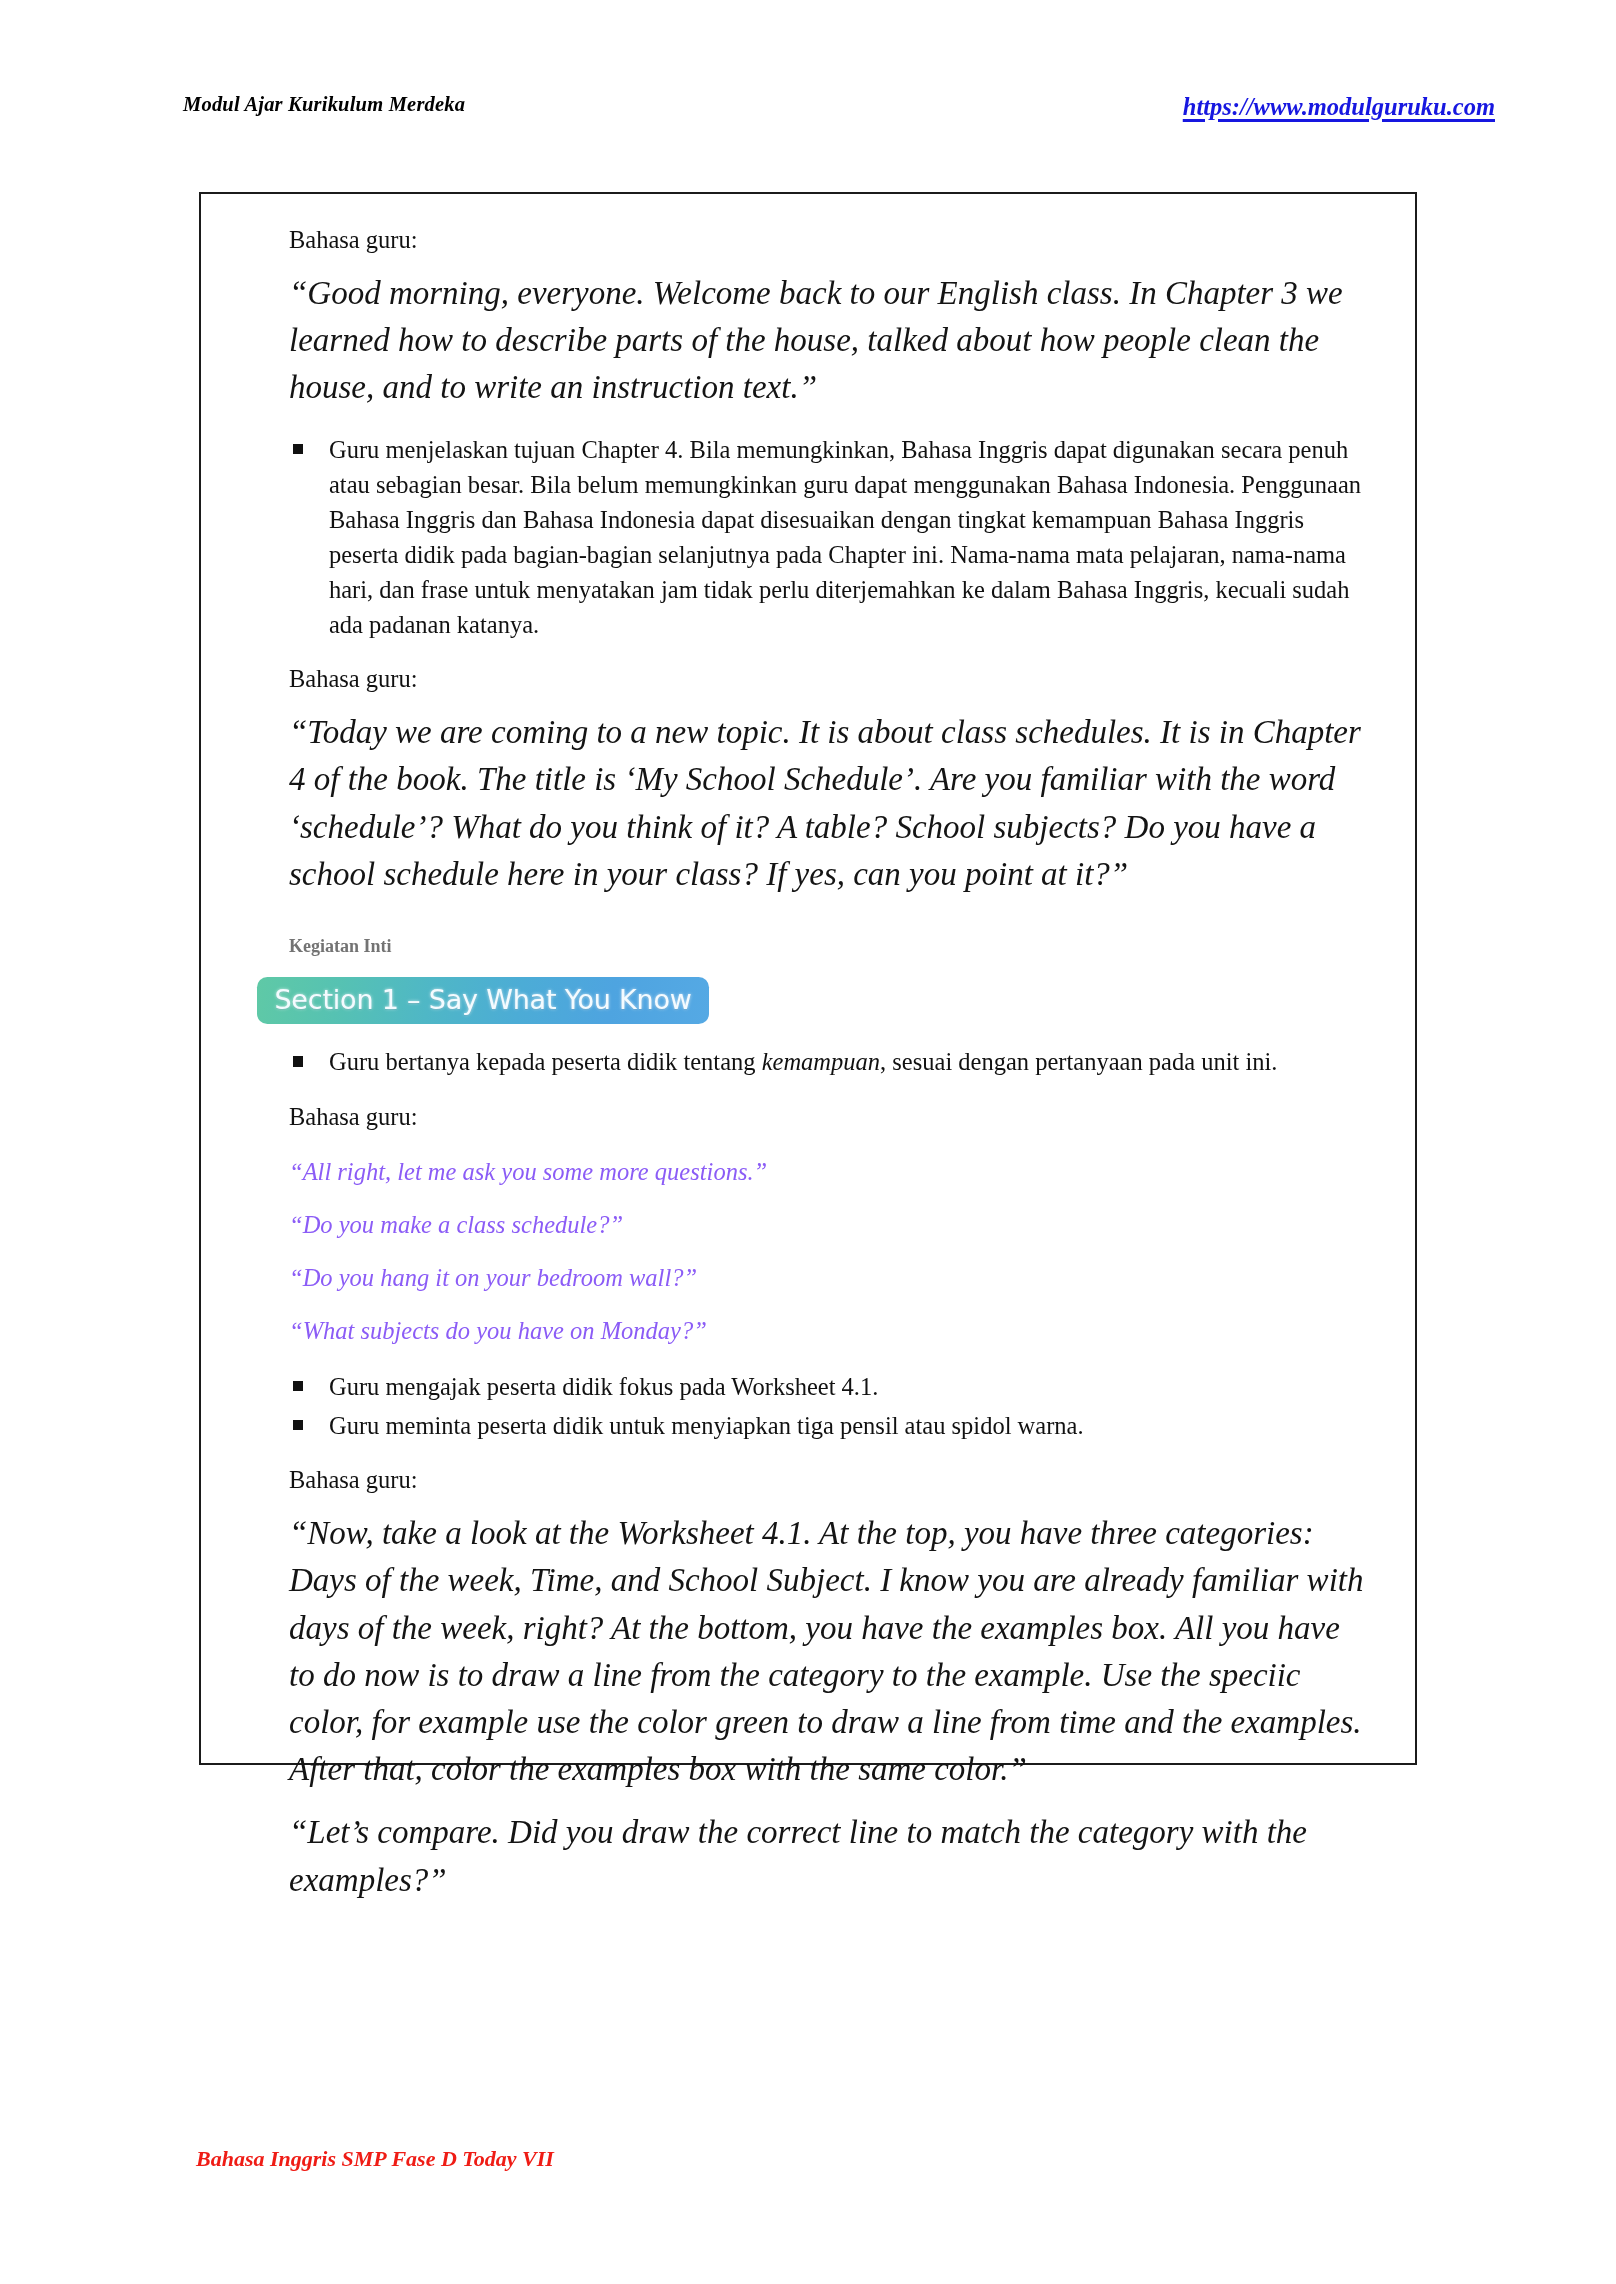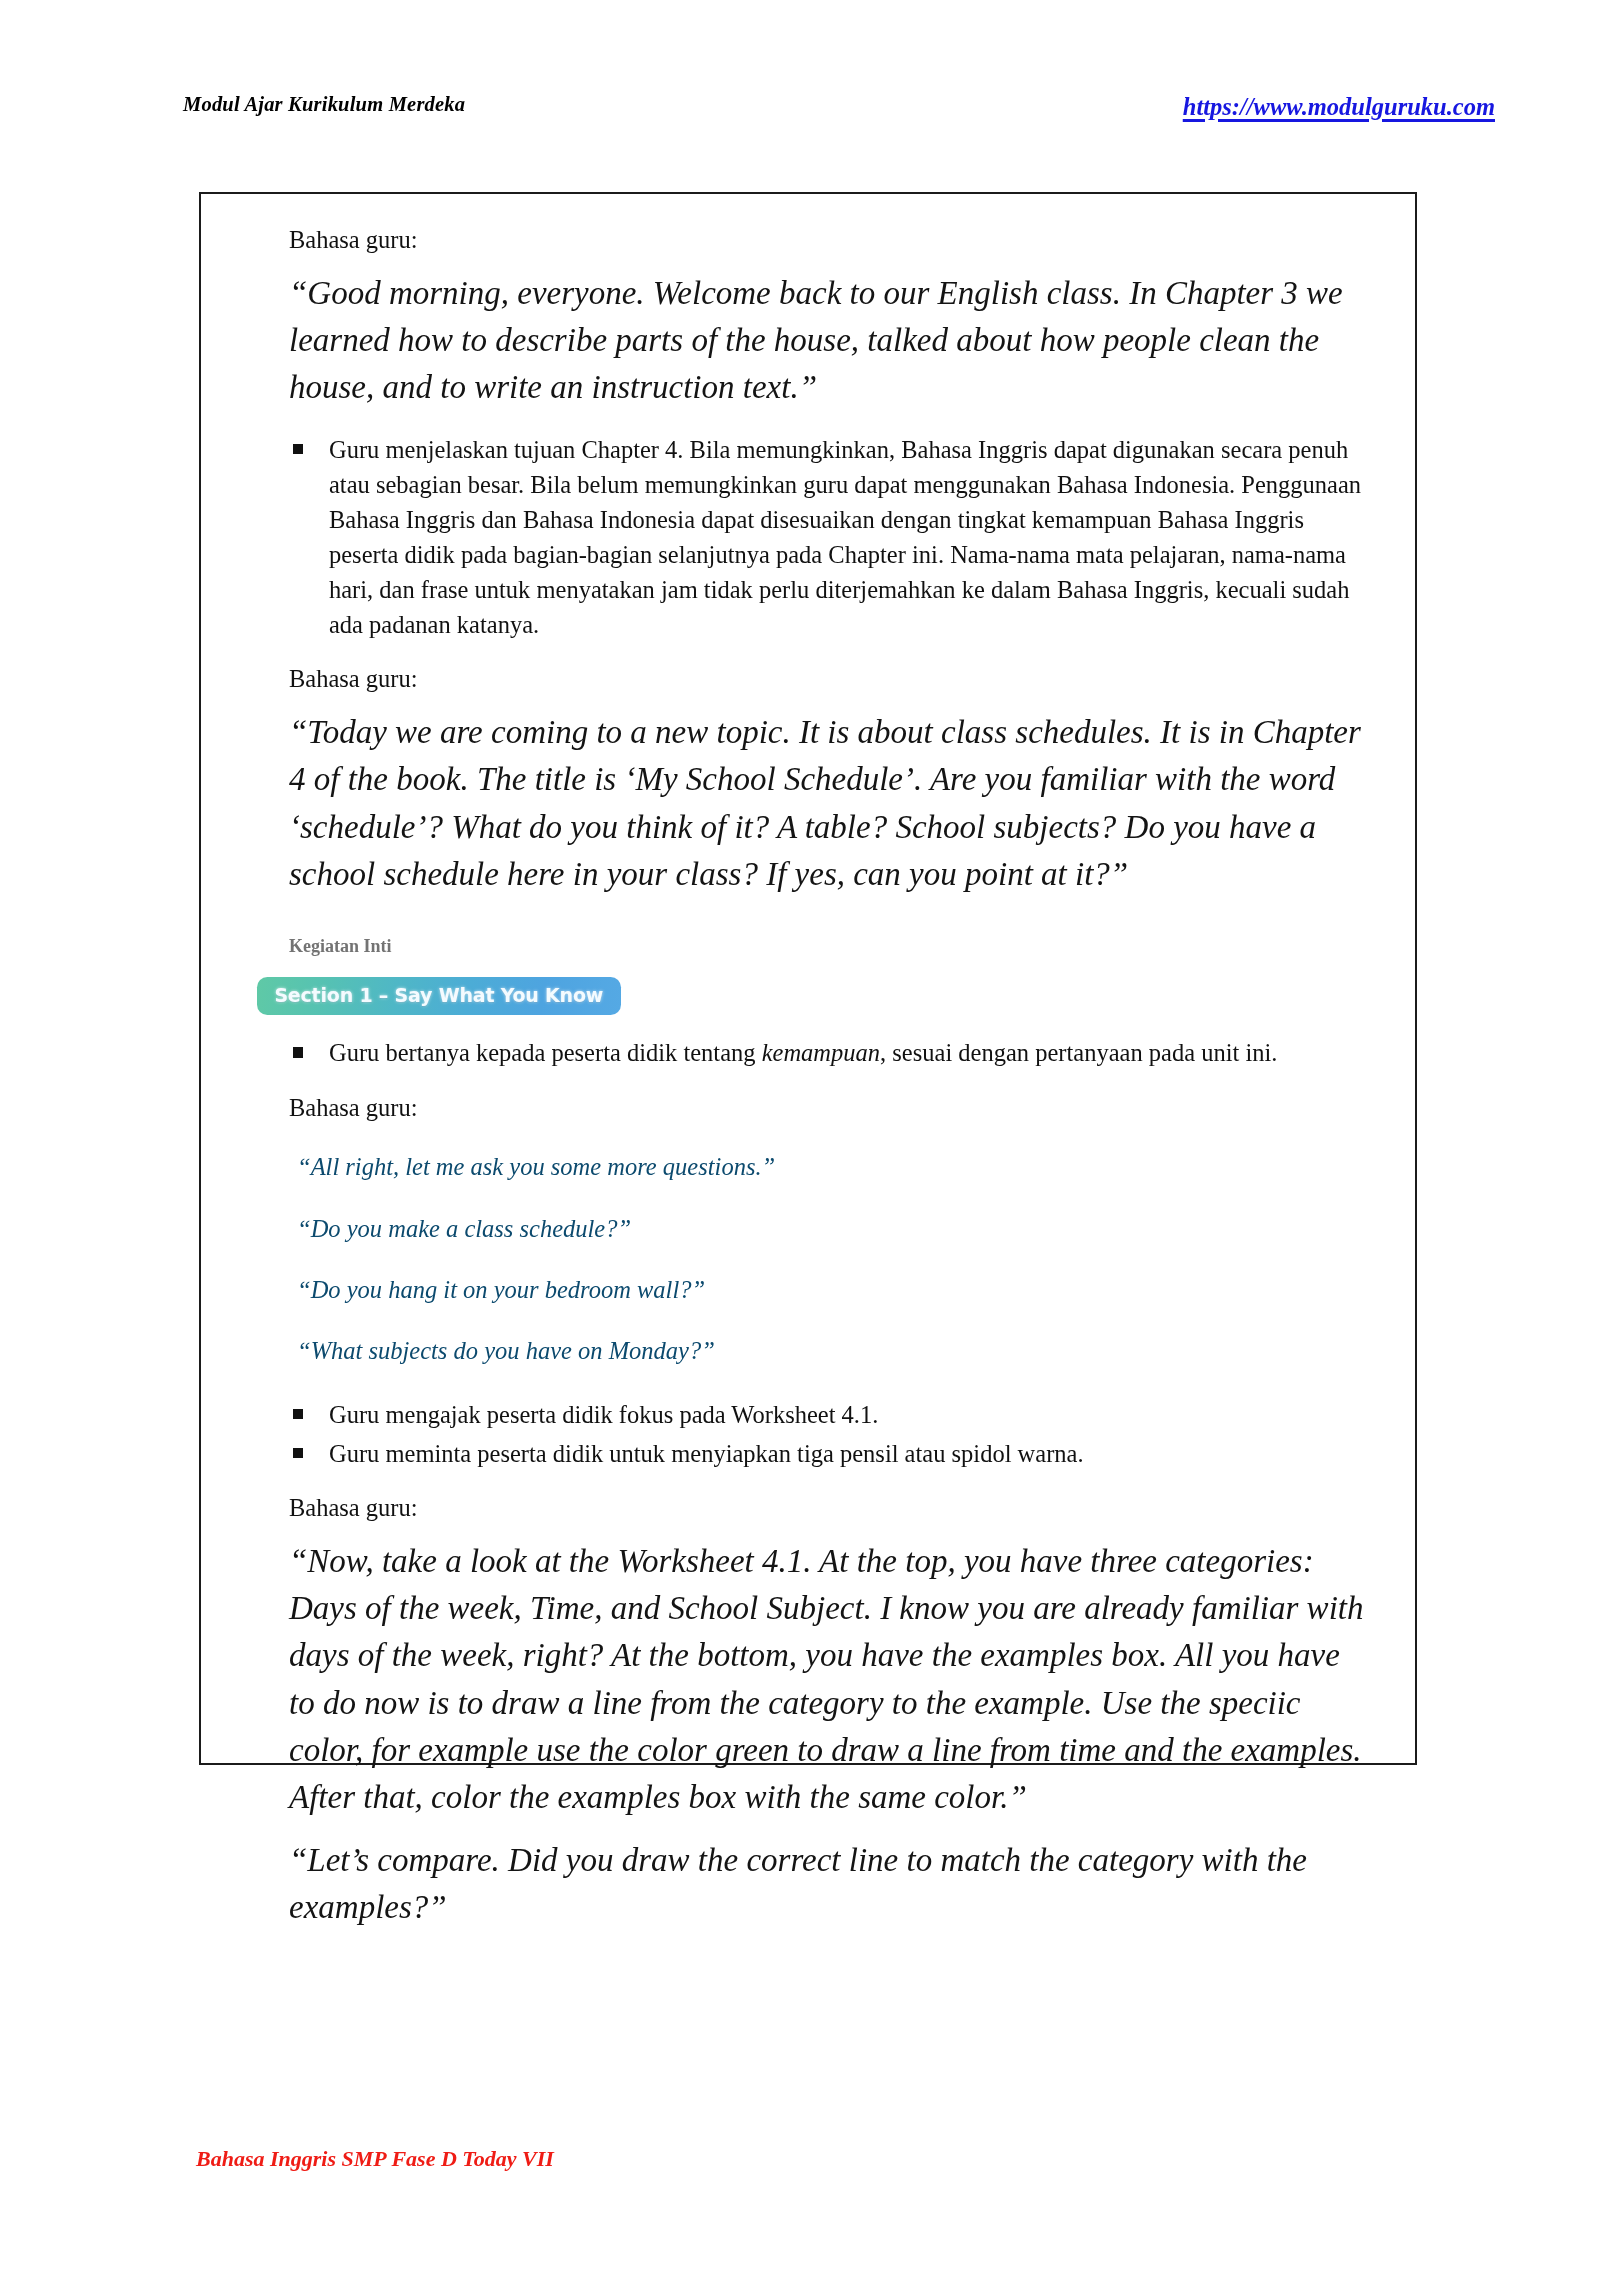--- a/index.html
+++ b/index.html
@@ -129,43 +129,43 @@
         #5fc9a6 0%,
         #56c2b2 18%,
         #4fb7c6 38%,
         #4cacd6 58%,
         #4ea4e0 78%,
         #55a9e4 100%);
     box-shadow: 0 0 7px 4px rgba(255,255,255,0.55);
   }
   .section-banner-text {
     font-family: "DejaVu Sans", "Liberation Sans", sans-serif;
-    font-weight: bold;
-    font-size: 19px;
+    font-weight: normal;
+    font-size: 27px;
     letter-spacing: -0.2px;
     color: #f4fbff;
     white-space: nowrap;
     text-shadow: 0 0 3.2px rgba(255,255,255,0.75), 0 0.8px 0.8px rgba(40,90,120,0.25);
   }
 
   .heading-bold {
     font-size: 18px;
     font-weight: bold;
     margin: 0;
     padding-top: 38px;
     color: #737373;
   }
 
   .q-line {
     font-size: 24.5px;
     font-style: italic;
     line-height: 1.40;
-    margin: 8px;
+    margin: 0;
     padding-top: 19px;
-    color: #0c4a6e;
+    color: #8b5cf6;
   }
 
   
   .page-footer {
     position: absolute;
     left: 196px;
     top: 2146px;
     font-family: "Liberation Serif", "DejaVu Serif", serif;
     font-weight: bold;
     font-style: italic;

